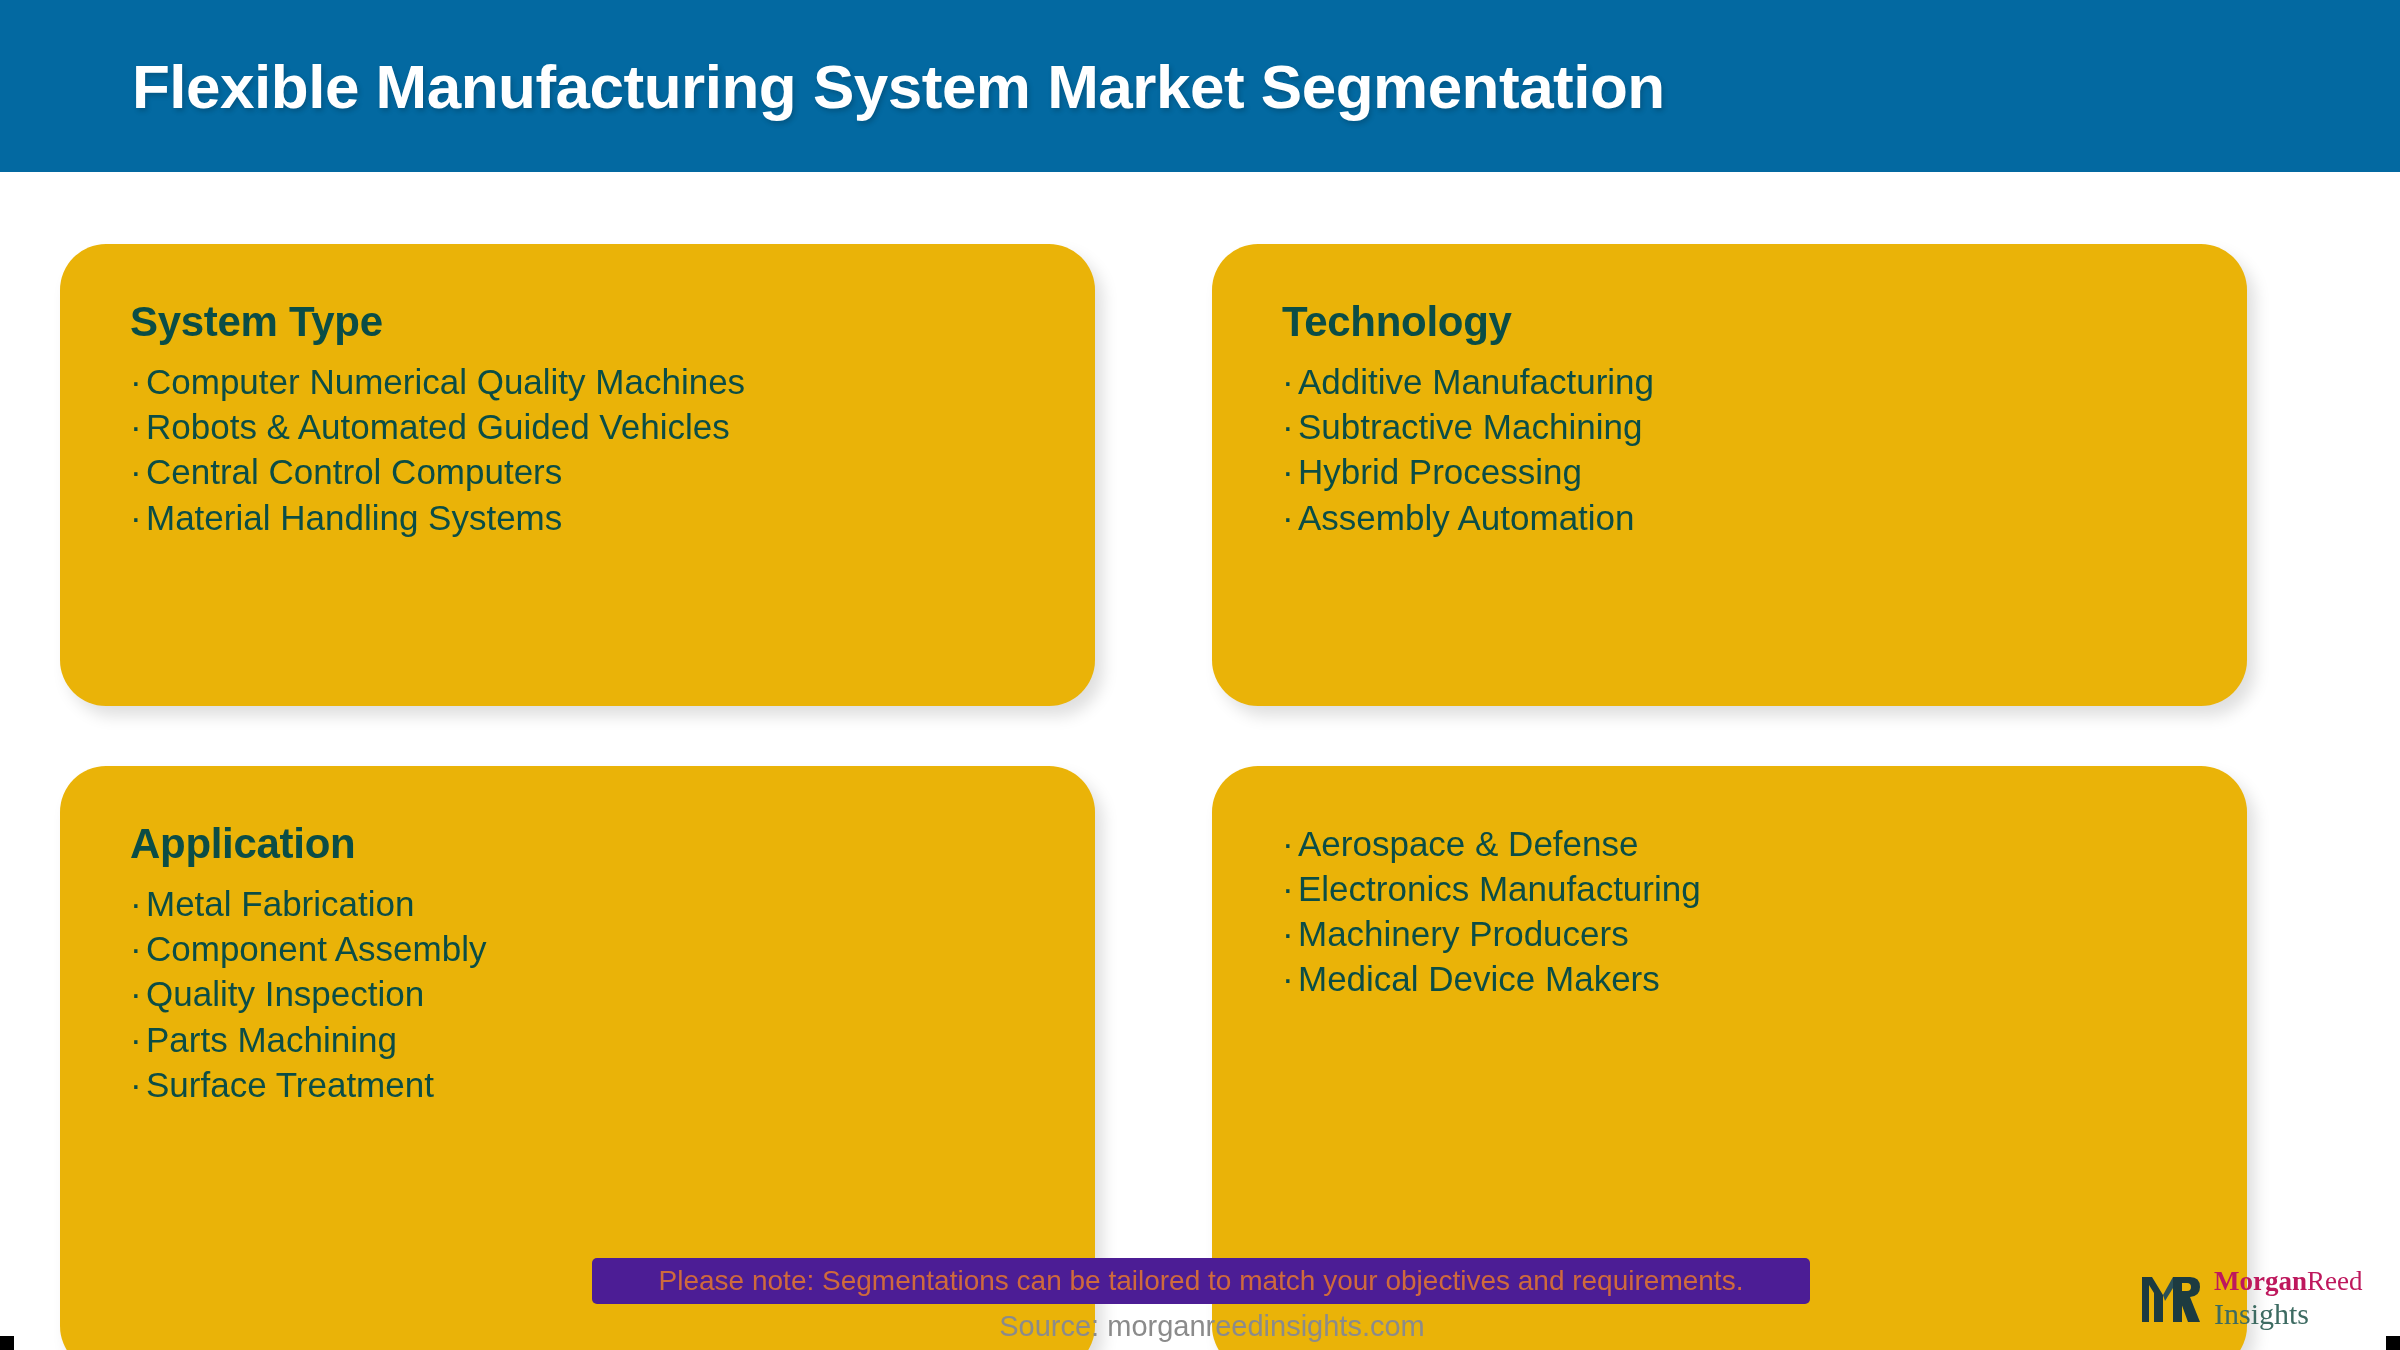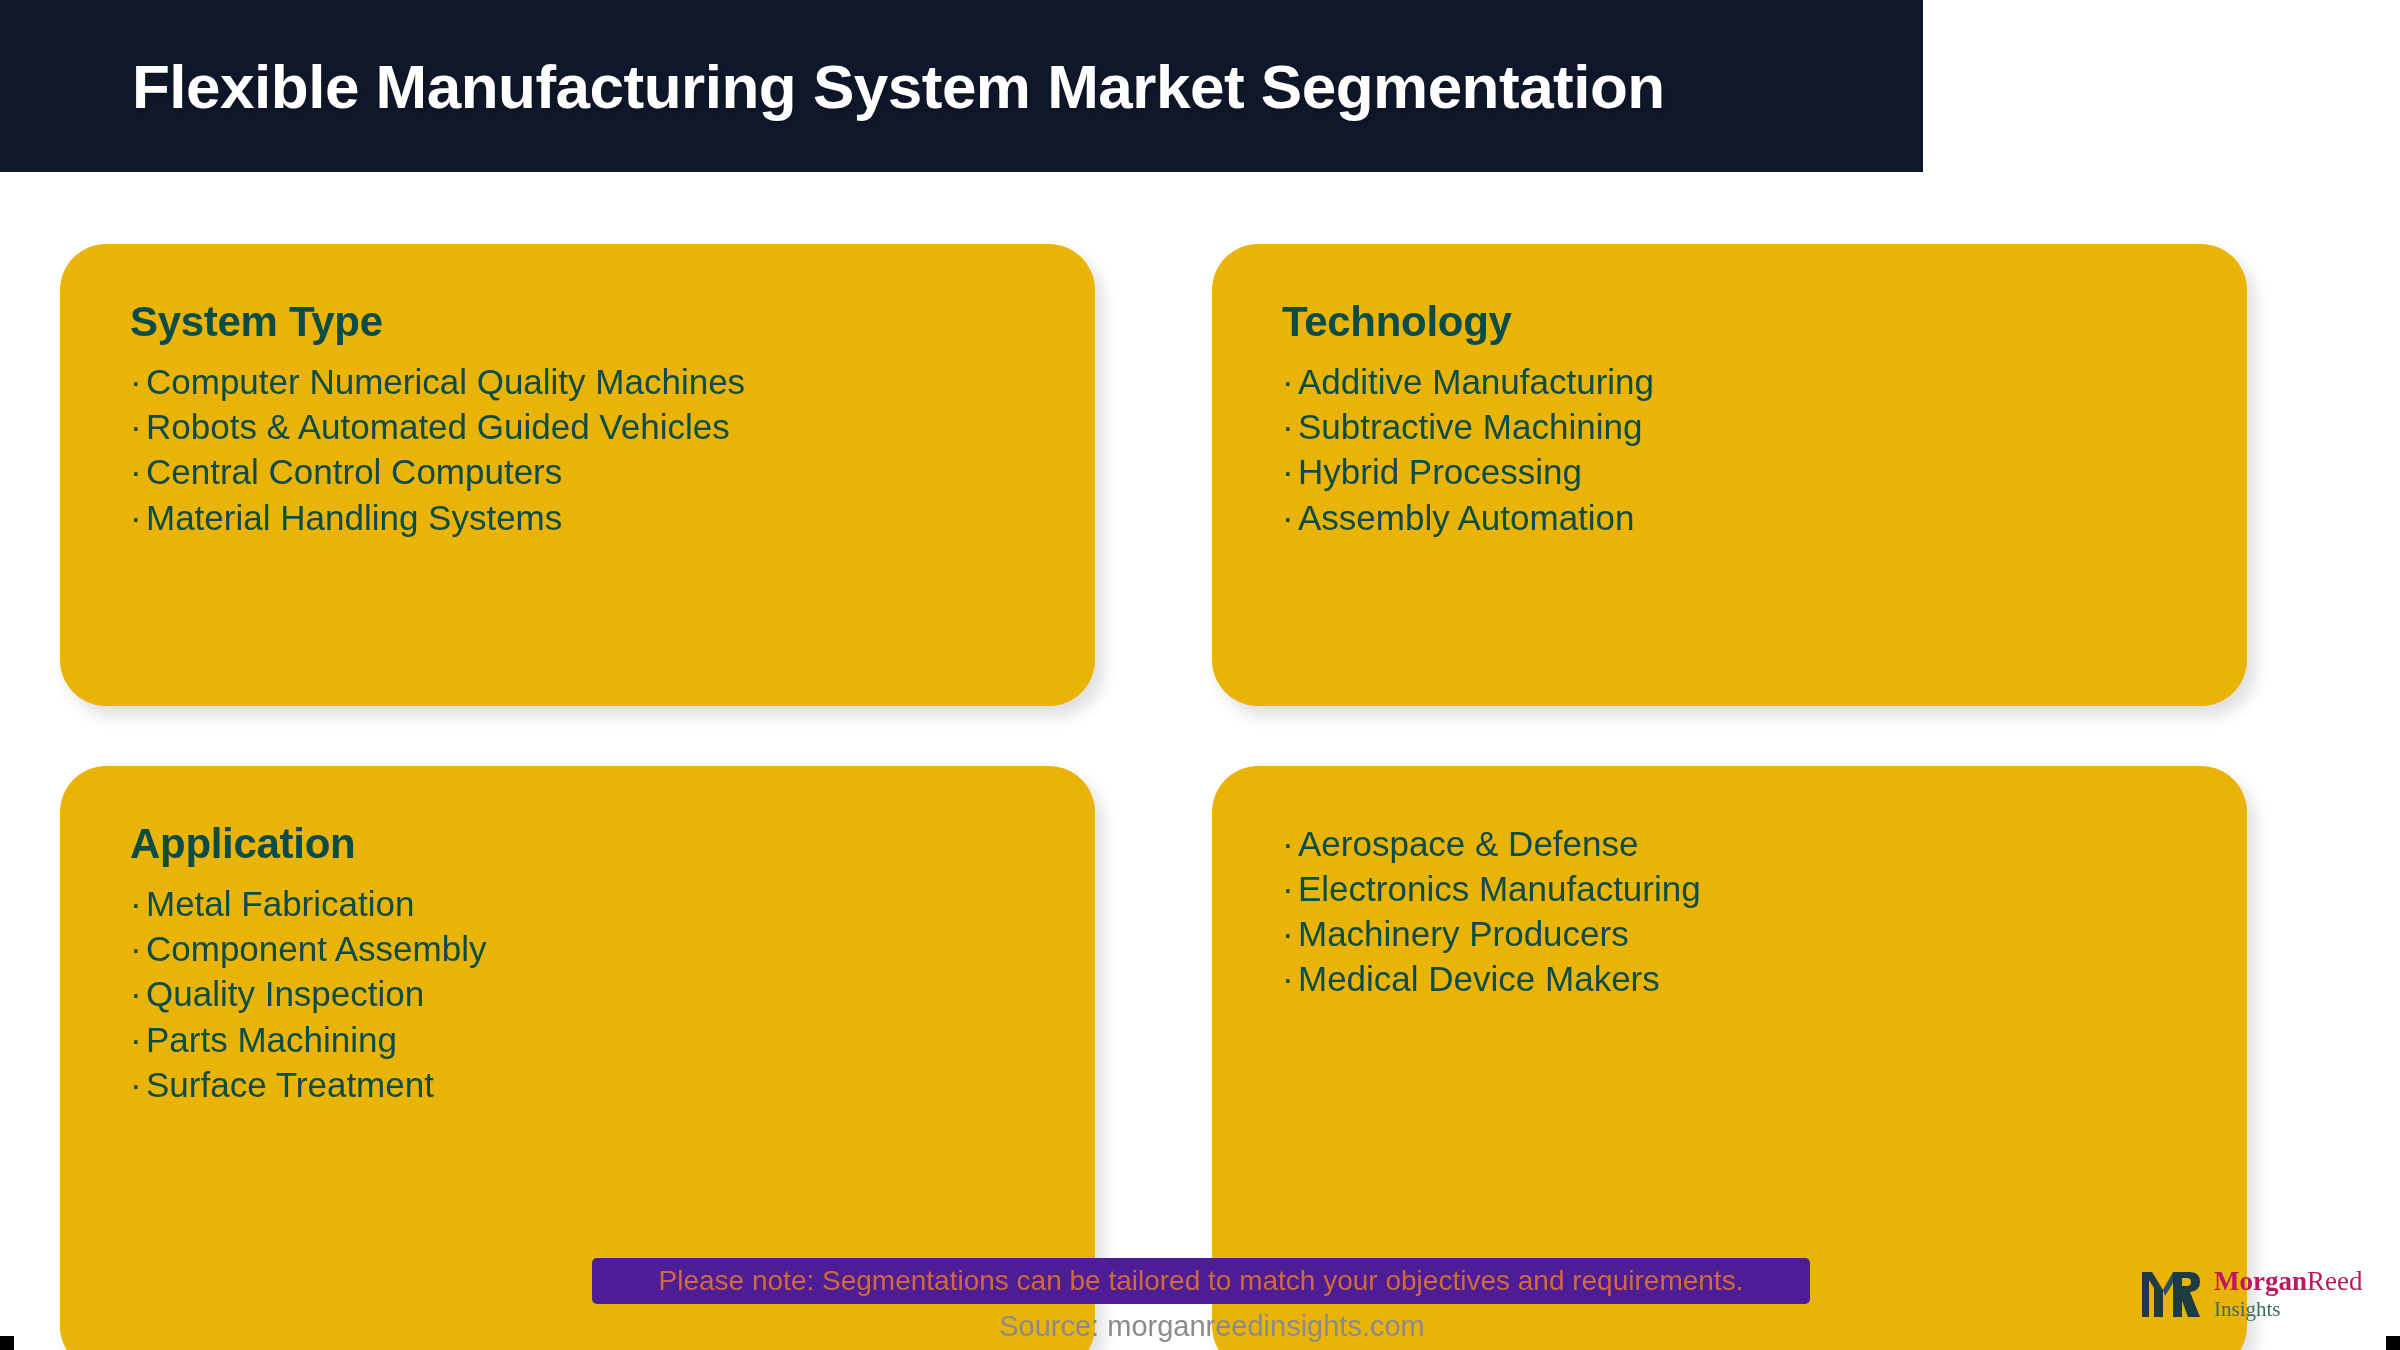--- a/index.html
+++ b/index.html
@@ -13,23 +13,23 @@
     font-family: "Liberation Sans", sans-serif;
     overflow: hidden;
     position: relative;
   }
 
   
   .header-band {
     position: absolute;
     left: 0;
     top: 0;
-    width: 1923px;
+    width: 2400px;
     height: 172px;
-    background: #0f172a;
+    background: #0369a1;
   }
   .header-title {
     position: absolute;
     left: 132px;
     top: 0;
     height: 172px;
     display: flex;
     align-items: center;
     color: #ffffff;
     font-size: 62px;
@@ -134,21 +134,21 @@
     font-family: "Liberation Serif", serif;
   }
   .logo-line1 {
     font-size: 27px;
     color: #be185d;
     white-space: nowrap;
   }
   .logo-line1 .morgan { font-weight: bold; }
   .logo-line1 .reed { font-weight: normal; }
   .logo-line2 {
-    font-size: 21px;
+    font-size: 30px;
     color: #3d6b62;
     margin-top: 4px;
     white-space: nowrap;
   }
 
   
   .corner-mark {
     position: absolute;
     width: 14px;
     height: 14px;

